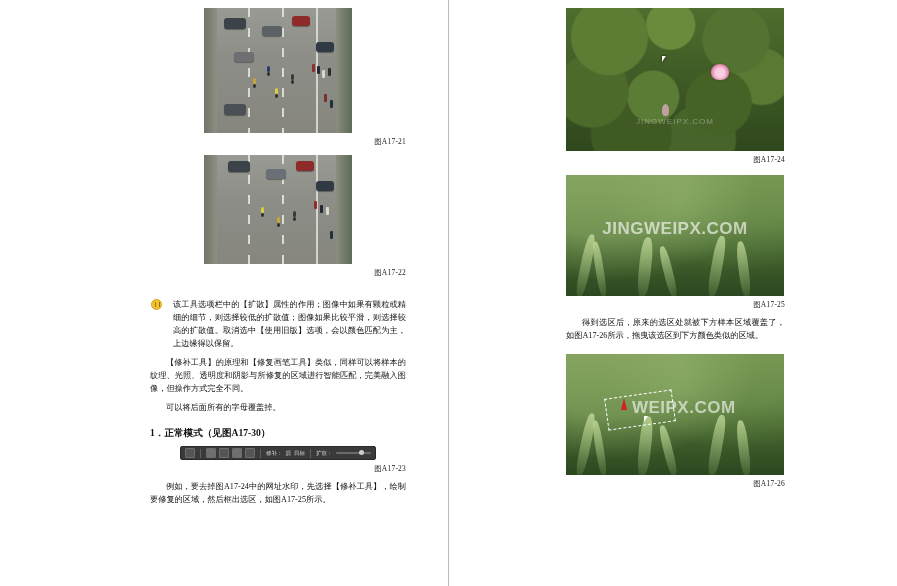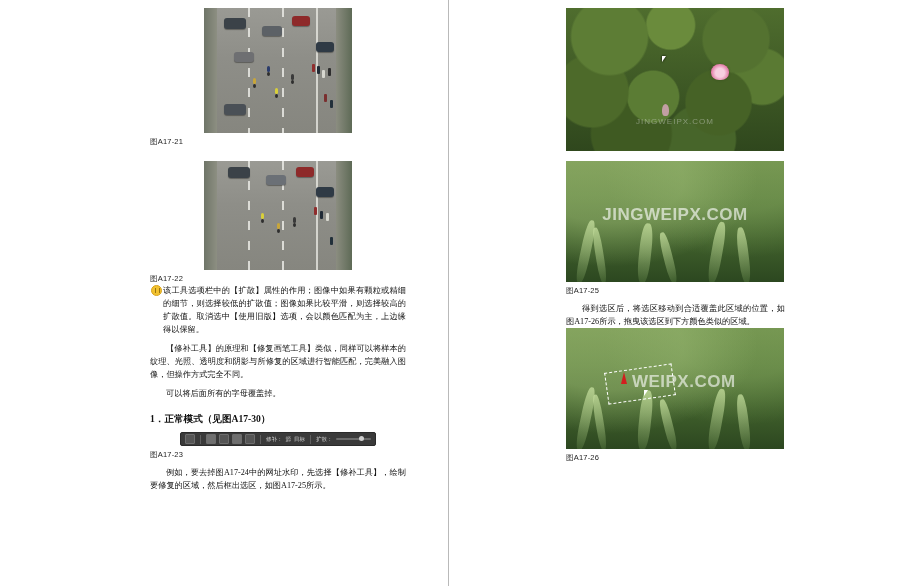--- a/index.html
+++ b/index.html
@@ -29,25 +29,25 @@
     width:1px; height:586px;
     background:#b9b9b9;
   }
   .fig { margin:0 0 0 0; }
   .fig-img {
     position:relative;
     overflow:hidden;
     background:#6b7a66;
   }
   .fig-cap {
-    text-align:left;
+    text-align:right;
     font-size:7.5px;
     color:#222;
     margin:4px 0 0 0;
-    font-family:Liberation Sans, sans-serif;
+    font-family:Liberation Serif, serif;
     letter-spacing:0.2px;
   }
   p.body {
     font-size:8.2px;
     line-height:13px;
     margin:6px 0 0 0;
     text-align:justify;
     text-indent:16px;
   }
   h3.sec {
@@ -55,22 +55,22 @@
     font-weight:bold;
     margin:14px 0 4px 0;
   }
   h4.sub {
     font-size:9.6px;
     font-weight:bold;
     margin:13px 0 5px 0;
   }
   .note {
     display:flex;
-    gap:2px;
-    margin-top:0;
+    gap:12px;
+    margin-top:20px;
     align-items:flex-start;
   }
   .note-ico {
     flex:0 0 auto;
     width:11px; height:11px;
     margin-top:1px;
     position:relative;
   }
   .note-ico .bulb {
     position:absolute; left:1px; top:0;
@@ -335,21 +335,21 @@
         <div class="ped" style="left:113px;top:58px;background:#1f2a35;"></div>
         <div class="ped" style="left:118px;top:62px;background:#d8d8d0;"></div>
         <div class="ped" style="left:124px;top:60px;background:#2e2e2e;"></div>
         <div class="ped" style="left:120px;top:86px;background:#7a2f2f;"></div>
         <div class="ped" style="left:126px;top:92px;background:#22303a;"></div>
         <div class="car" style="left:20px;top:96px;width:22px;height:11px;background:#4a5056;"></div>
       </div>
       <div class="fig-cap">图A17-21</div>
     </div>
 
-    <div class="fig" style="margin-top:14px;">
+    <div class="fig" style="margin-top:8px;">
       <div class="fig-img street small">
         <div class="road"></div>
         <div class="curb-l"></div>
         <div class="curb-r"></div>
         <div class="lane" style="left:44px;"></div>
         <div class="lane" style="left:78px;"></div>
         <div class="solid-line" style="left:112px;"></div>
 
         <div class="car" style="left:24px;top:6px;width:22px;height:11px;background:#3b4248;"></div>
         <div class="car" style="left:62px;top:14px;width:20px;height:10px;background:#6b7076;"></div>
@@ -415,39 +415,40 @@
   <div class="col col-right">
 
     <div class="fig">
       <div class="fig-img lotus">
         <div class="lotus-bg"></div>
         <div class="lotus-flower"></div>
         <div class="lotus-bud"></div>
         <div class="wm-dark">JINGWEIPX.COM</div>
         <div class="cursor" style="left:96px;top:48px;"></div>
       </div>
+      <div class="fig-cap">图A17-24</div>
     </div>
 
     <div class="fig" style="margin-top:10px;">
       <div class="fig-img water">
         <div class="water-bg"></div>
         <div class="blade" style="left:8px;top:58px;width:10px;height:64px;transform:rotate(12deg);"></div>
         <div class="blade" style="left:34px;top:66px;width:8px;height:56px;transform:rotate(-9deg);"></div>
         <div class="blade" style="left:70px;top:62px;width:12px;height:60px;transform:rotate(6deg);"></div>
         <div class="blade" style="left:104px;top:70px;width:9px;height:52px;transform:rotate(-14deg);"></div>
         <div class="blade" style="left:140px;top:60px;width:11px;height:62px;transform:rotate(10deg);"></div>
         <div class="blade" style="left:176px;top:66px;width:10px;height:56px;transform:rotate(-7deg);"></div>
         <div class="wm-big">JINGWEIPX.COM</div>
       </div>
       <div class="fig-cap">图A17-25</div>
     </div>
 
-    <p class="body">得到选区后，将选区移动到合适覆盖此区域的位置，如图A17-26所示，拖曳该选区到下方颜色类似的区域。</p>
-
-    <div class="fig" style="margin-top:0;">
+    <p class="body">得到选区后，原来的选区处就被下方样本区域覆盖了，如图A17-26所示，拖曳该选区到下方颜色类似的区域。</p>
+
+    <div class="fig" style="margin-top:12px;">
       <div class="fig-img water">
         <div class="water-bg"></div>
         <div class="blade" style="left:8px;top:58px;width:10px;height:64px;transform:rotate(12deg);"></div>
         <div class="blade" style="left:34px;top:66px;width:8px;height:56px;transform:rotate(-9deg);"></div>
         <div class="blade" style="left:70px;top:62px;width:12px;height:60px;transform:rotate(6deg);"></div>
         <div class="blade" style="left:104px;top:70px;width:9px;height:52px;transform:rotate(-14deg);"></div>
         <div class="blade" style="left:140px;top:60px;width:11px;height:62px;transform:rotate(10deg);"></div>
         <div class="blade" style="left:176px;top:66px;width:10px;height:56px;transform:rotate(-7deg);"></div>
         <div class="wm-part">WEIPX.COM</div>
         <div class="marquee"></div>

